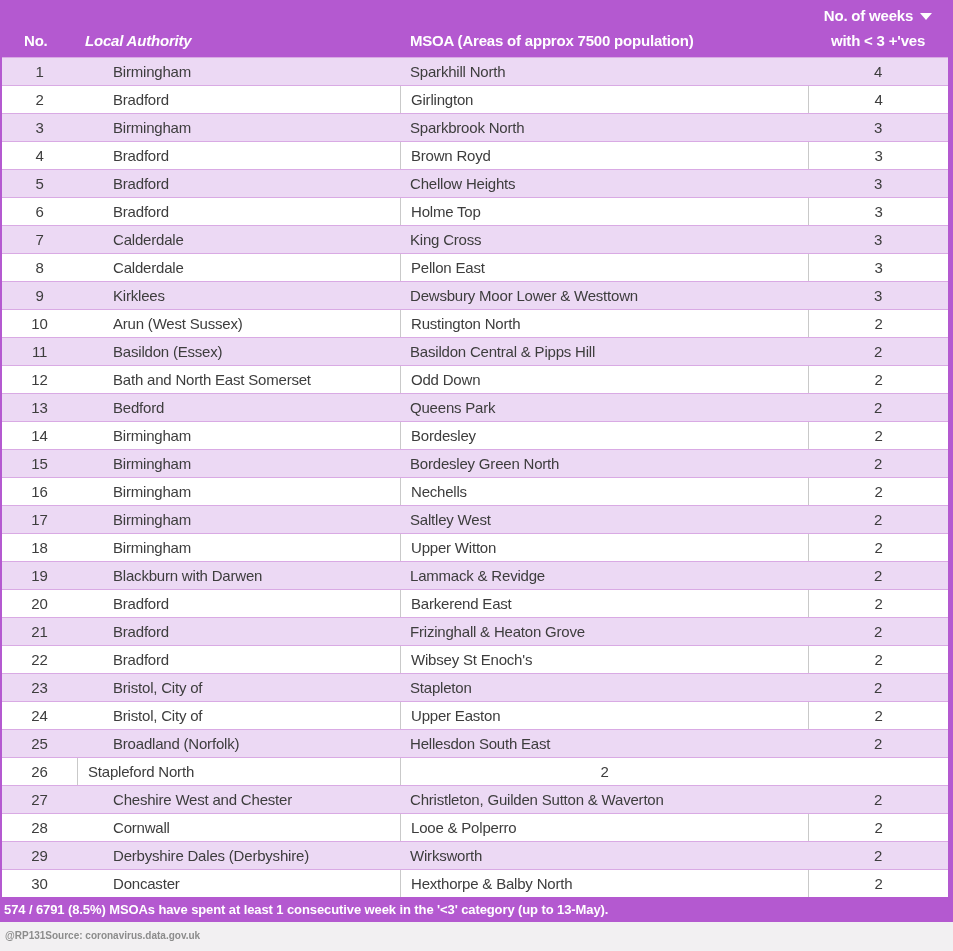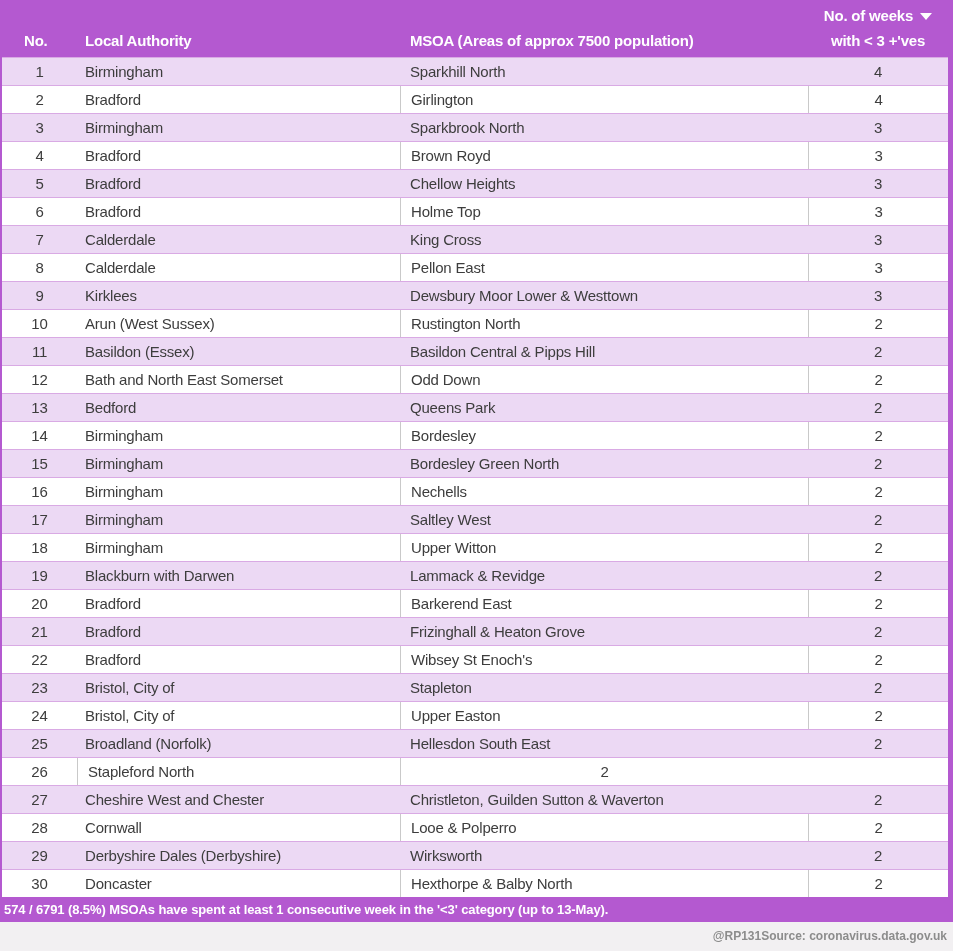--- a/index.html
+++ b/index.html
@@ -23,21 +23,21 @@
   .thead{
     height:57px;flex:0 0 57px;
     background:var(--purple);
     display:grid;
     grid-template-columns:77px 323px 408px 1fr;
     color:#fff;font-weight:bold;font-size:15px;
     border-right:5px solid var(--purple);
   }
   .th{display:flex;align-items:flex-end;padding-bottom:8px;letter-spacing:-0.2px;}
   .th.no{padding-left:24px;}
-  .th.la{padding-left:8px;}
+  .th.la{padding-left:8px;font-style:italic;}
   .th.msoa{padding-left:10px;}
   .th.weeks{
     flex-direction:column;align-items:center;justify-content:space-between;
     padding:7px 4px 8px 4px;
   }
   .weeks-line1{display:flex;align-items:center;gap:7px;white-space:nowrap;}
   .tri{
     width:0;height:0;display:inline-block;
     border-left:6px solid transparent;border-right:6px solid transparent;
     border-top:7px solid #fff;margin-top:2px;
@@ -53,40 +53,40 @@
     display:grid;
     grid-template-columns:75px 323px 408px 1fr;
     font-size:15px;color:var(--ink);
     border-top:1px solid var(--rowline);
     letter-spacing:-0.2px;
   }
   .row.pink{background:var(--pink);}
   .row.white{background:#fff;}
   .cell{display:flex;align-items:center;white-space:nowrap;overflow:hidden;}
   .cell.no{justify-content:center;}
-  .cell.la{padding-left:8px;}
+  .cell.la{padding-left:8px;margin-left:28px;}
   .cell.msoa{padding-left:10px;font-weight:normal;}
   .cell.weeks{justify-content:center;}
   .row.white .cell.msoa,
   .row.white .cell.weeks{border-left:1px solid var(--divider);}
 
   
   .summary{
     height:25px;flex:0 0 25px;
     background:var(--purple);
     color:#fff;font-weight:bold;font-size:13px;
     display:flex;align-items:center;padding-left:4px;
     letter-spacing:-0.1px;
   }
 
   
   .bottom{
     flex:1;background:var(--bottombg);
-    display:flex;align-items:center;justify-content:flex-end;
-    color:var(--graytext);font-weight:bold;font-size:12px;
+    display:flex;align-items:center;justify-content:flex-start;
+    color:var(--graytext);font-weight:bold;font-size:10px;
     padding:0 6px 2px 5px;
   }
 </style>
 </head>
 <body>
 
 <div class="app">
 
   <div class="thead">
     <div class="th no">

